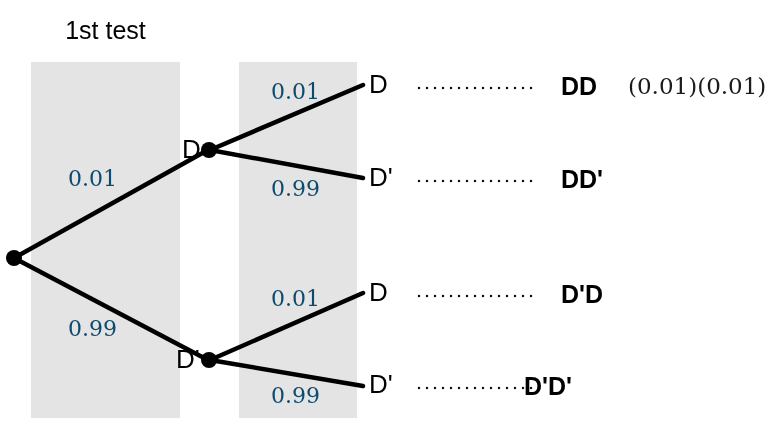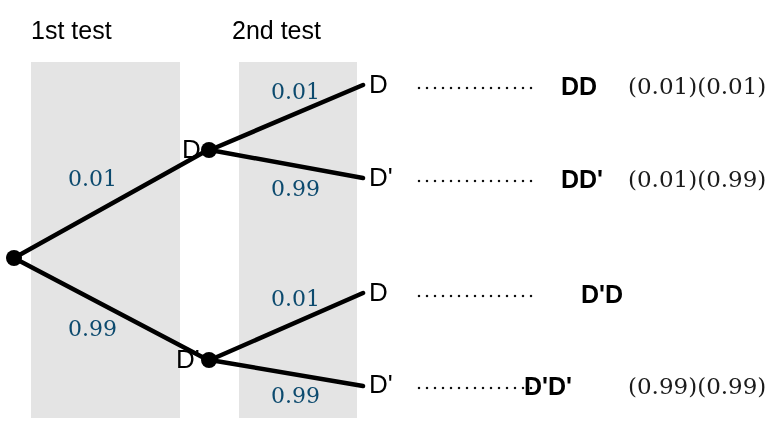--- a/index.html
+++ b/index.html
@@ -20,21 +20,21 @@
     background: #e4e4e4;
   }
   #band-1 { left: 31px;  top: 62px; width: 149px; height: 356px; }
   #band-2 { left: 239px; top: 62px; width: 118px; height: 356px; }
 
   .stage-header {
     position: absolute;
     font-family: "Liberation Sans", sans-serif;
     font-size: 25px;
     color: #000000;
-    text-align: left;
+    text-align: center;
     white-space: nowrap;
     line-height: 1;
   }
   #header-1 { left: 31px;  top: 18px; width: 149px; }
   #header-2 { left: 232px; top: 18px; width: 132px; }
 
   svg#edges {
     position: absolute;
     left: 0;
     top: 0;
@@ -100,21 +100,20 @@
 </style>
 </head>
 <body>
 
 <div id="canvas">
 
   <div class="band" id="band-1"></div>
   <div class="band" id="band-2"></div>
 
   <div class="stage-header" id="header-1">1st test</div>
-  <div class="stage-header" id="header-2">2nd test</div>
 
   <svg id="edges" viewBox="0 0 768 427" xmlns="http://www.w3.org/2000/svg">
 
     <line x1="14" y1="258" x2="206" y2="151" stroke="#000000" stroke-width="4.5" stroke-linecap="round"></line>
     <line x1="14" y1="258" x2="206" y2="359" stroke="#000000" stroke-width="4.5" stroke-linecap="round"></line>
 
     <line x1="210" y1="150" x2="363" y2="85" stroke="#000000" stroke-width="4.5" stroke-linecap="round"></line>
     <line x1="210" y1="150" x2="363" y2="178" stroke="#000000" stroke-width="4.5" stroke-linecap="round"></line>
 
     <line x1="210" y1="360" x2="363" y2="293" stroke="#000000" stroke-width="4.5" stroke-linecap="round"></line>
@@ -142,20 +141,18 @@
   <div class="leaf-label" style="left:369px; top:279px;">D</div>
   <div class="leaf-label" style="left:369px; top:371px;">D'</div>
 
   <div class="leader" style="left:415px; top:86px;  width:122px;"></div>
   <div class="leader" style="left:415px; top:179px; width:122px;"></div>
   <div class="leader" style="left:415px; top:294px; width:122px;"></div>
   <div class="leader" style="left:415px; top:386px; width:122px;"></div>
 
   <div class="outcome-label" style="left:561px; top:74px;">DD</div>
   <div class="outcome-label" style="left:561px; top:167px;">DD'</div>
-  <div class="outcome-label" style="left:561px; top:282px;margin-left:20px;">D'D</div>
+  <div class="outcome-label" style="left:561px; top:282px;">D'D</div>
   <div class="outcome-label" style="left:524px; top:374px;">D'D'</div>
 
   <div class="outcome-prob" style="left:628px; top:75px;">(0.01)(0.01)</div>
-  <div class="outcome-prob" style="left:628px; top:168px;">(0.01)(0.99)</div>
-  <div class="outcome-prob" style="left:628px; top:375px;">(0.99)(0.99)</div>
 
 </div>
 
 </body></html>

